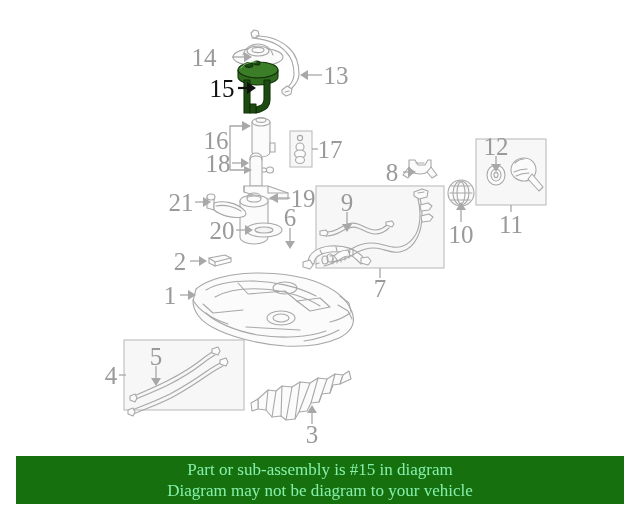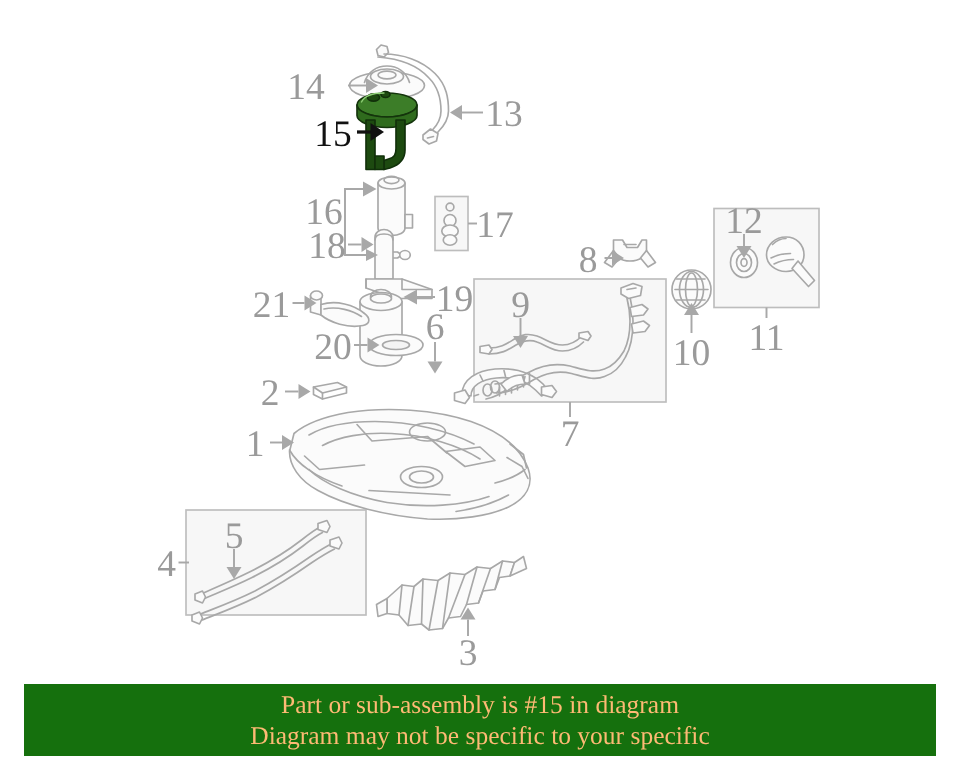--- a/index.html
+++ b/index.html
@@ -106,21 +106,21 @@
     display: flex;
     flex-direction: column;
     align-items: center;
     justify-content: center;
     box-sizing: border-box;
   }
   .notice-line {
     font-family: "Liberation Serif", serif;
     font-size: 17px;
     line-height: 21px;
-    color: #fdba74;
+    color: #86efac;
     white-space: nowrap;
     text-align: center;
   }
 </style>
 </head>
 <body>
 
 <div id="diagram-root">
   <svg class="diagram-svg" viewBox="0 0 640 512">
 
@@ -496,14 +496,14 @@
 
     <text class="callout-num" x="156" y="365" text-anchor="middle">5</text>
 
     <text class="callout-num" x="312" y="443" text-anchor="middle">3</text>
 
   </svg>
 </div>
 
 <div id="notice-banner">
   <div class="notice-line">Part or sub-assembly is #15 in diagram</div>
-  <div class="notice-line">Diagram may not be specific to your specific</div>
+  <div class="notice-line">Diagram may not be diagram to your vehicle</div>
 </div>
 
 </body></html>

